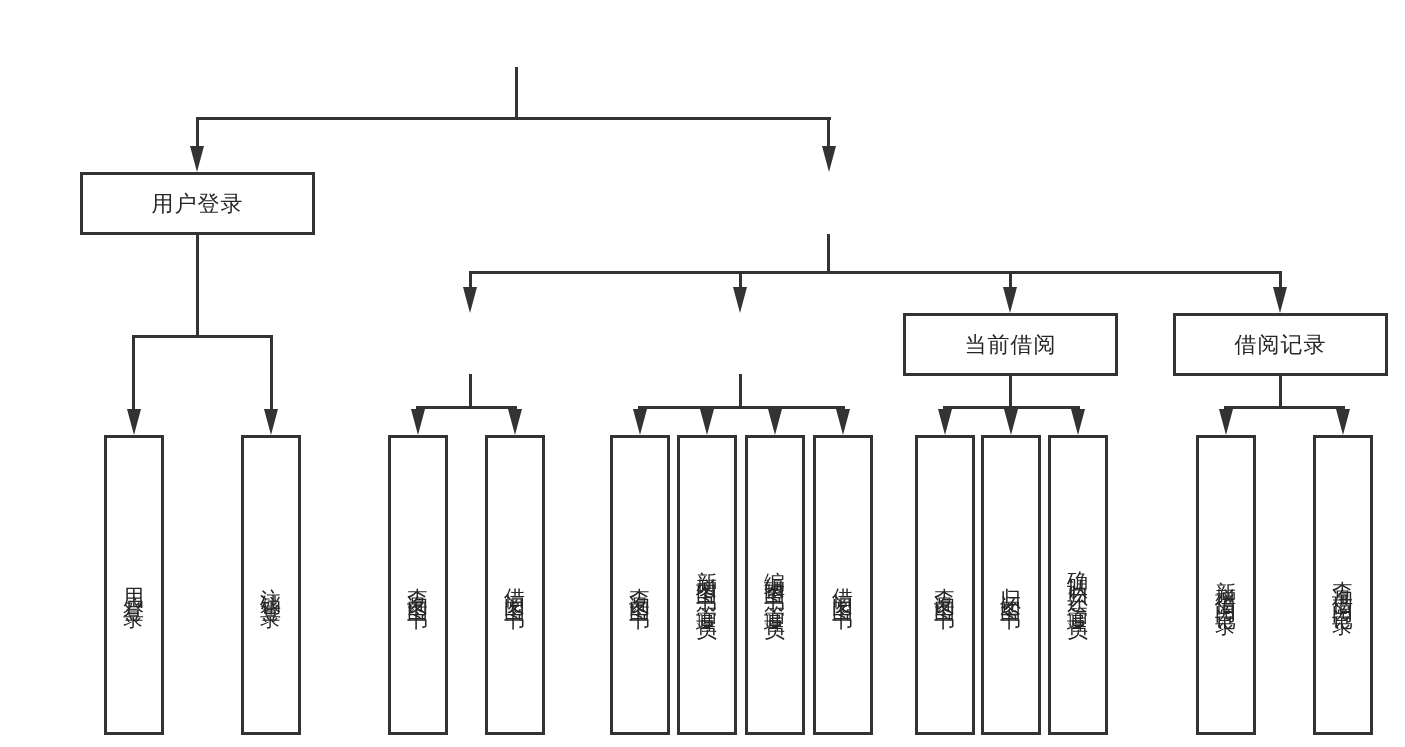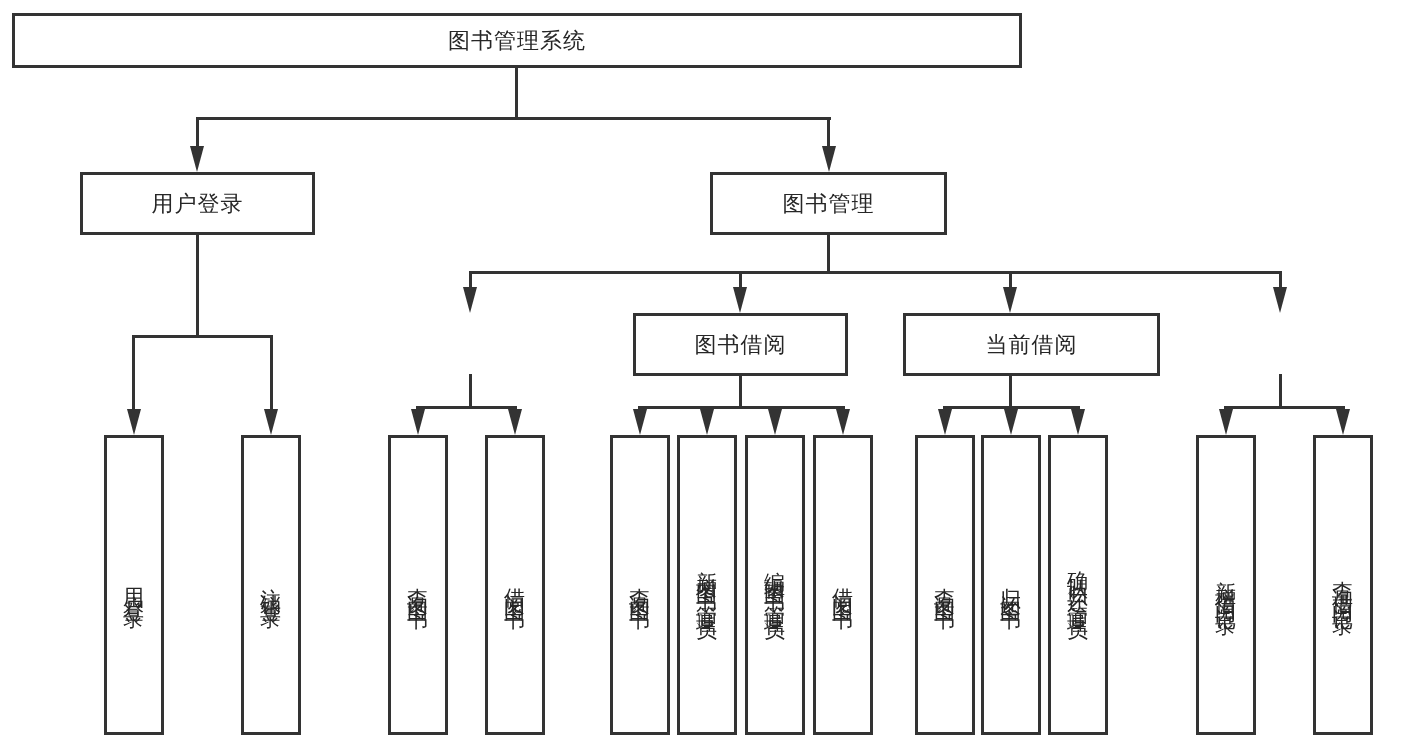--- a/index.html
+++ b/index.html
@@ -29,31 +29,29 @@
     position:absolute;right:6px;bottom:6px;z-index:10;
     font-size:19px;color:#949494;letter-spacing:1px;
     text-shadow:-1px -1px 0 #d8d8d8;
   }
 </style>
 </head>
 <body>
 
 <div class="canvas">
 
-  <div class="box" style="left:12px;top:13px;width:1010px;height:55px">图书管理系统</div>
 
   <div class="box" style="left:80px;top:172px;width:235px;height:63px">用户登录</div>
 
-  <div class="box" style="left:710px;top:172px;width:237px;height:63px">图书管理</div>
 
 
-  <div class="box" style="left:633px;top:313px;width:215px;height:63px">图书借阅</div>
 
-  <div class="box" style="left:903px;top:313px;width:257px;height:63px">当前借阅</div>
+  <div class="box" style="left:903px;top:313px;width:215px;height:63px">当前借阅</div>
 
+  <div class="box" style="left:1173px;top:313px;width:215px;height:63px">借阅记录</div>
 
   <div class="box leaf" style="left:104px;top:435px;width:60px;height:300px">用户登录</div>
   <div class="box leaf" style="left:241px;top:435px;width:60px;height:300px">注销登录</div>
 
   <div class="box leaf" style="left:388px;top:435px;width:60px;height:300px">查询图书</div>
   <div class="box leaf" style="left:485px;top:435px;width:60px;height:300px">借阅图书</div>
 
   <div class="box leaf" style="left:610px;top:435px;width:60px;height:300px">查询图书</div>
   <div class="box leaf" style="left:677px;top:435px;width:60px;height:300px">新增图书（管理员）</div>
   <div class="box leaf" style="left:745px;top:435px;width:60px;height:300px">编辑图书（管理员）</div>

